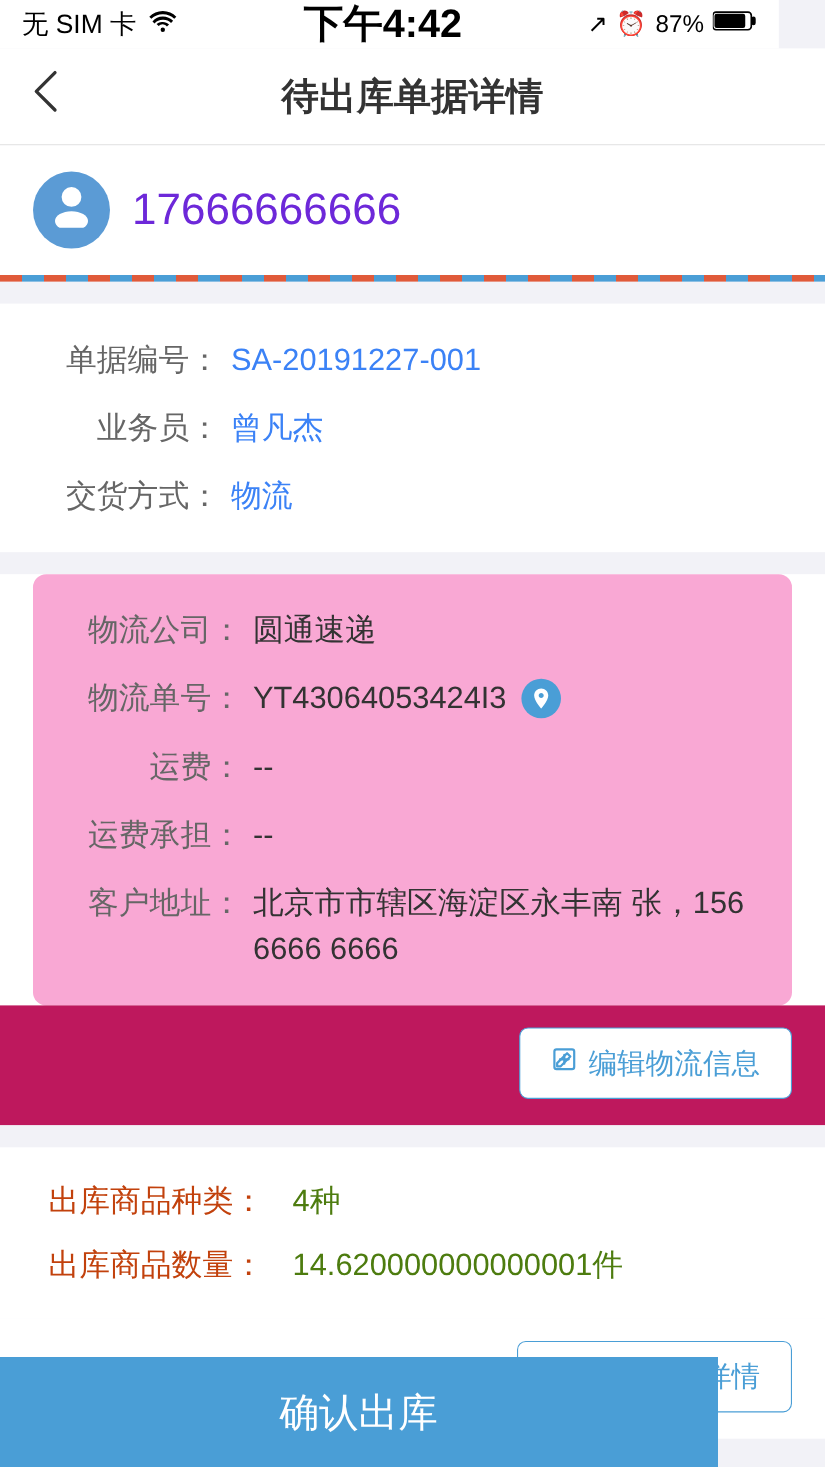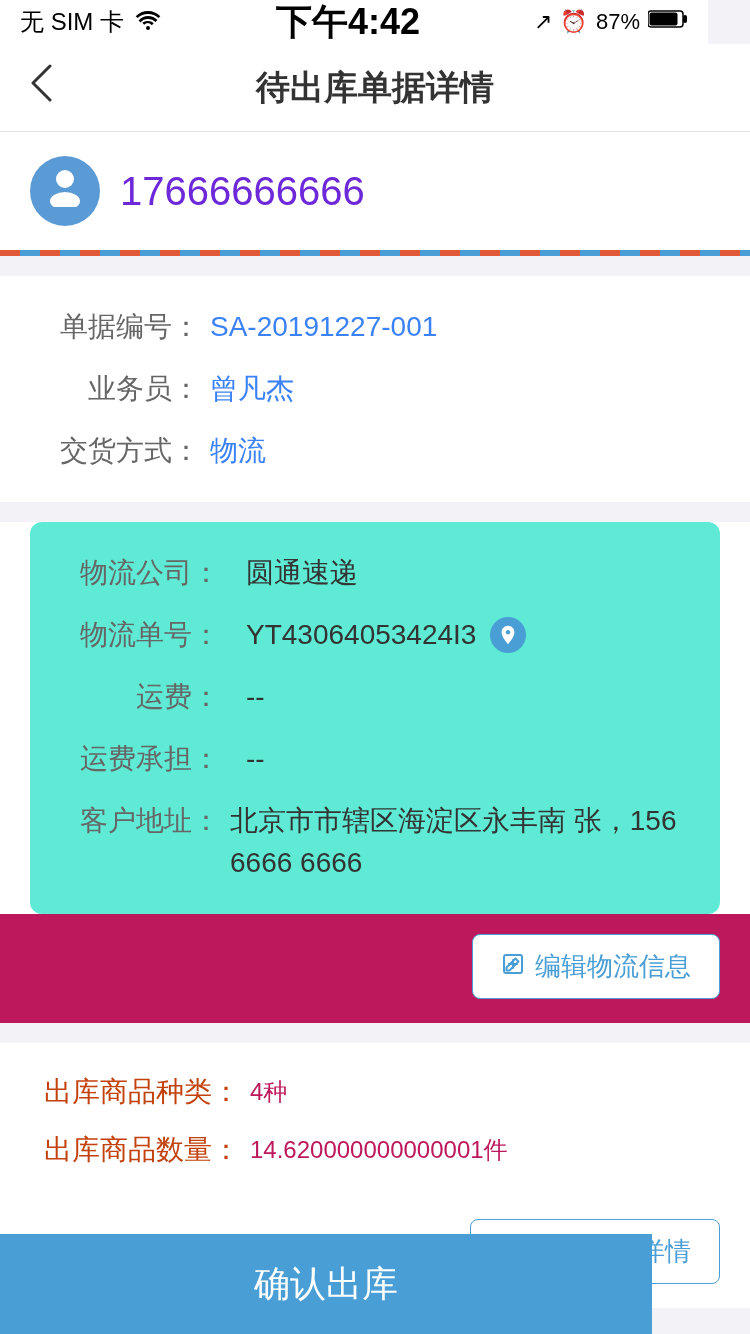--- a/index.html
+++ b/index.html
@@ -115,21 +115,21 @@
     }
     .info-value {
       color: #3b82f6;
       font-size: 28px;
       flex: 1;
       margin-left: 10px;
     }
 
     
     .logistics-card {
-      background: #5eead4;
+      background: #f9a8d4;
       border-radius: 12px;
       padding: 30px;
       margin: 20px 30px 0;
     }
     .logistics-row {
       display: flex;
       align-items: flex-start;
       margin-bottom: 20px;
       line-height: 1.5;
     }
@@ -138,21 +138,21 @@
       color: #666;
       font-size: 28px;
       min-width: 160px;
       text-align: right;
       flex-shrink: 0;
     }
     .logistics-value {
       color: #333;
       font-size: 28px;
       flex: 1;
-      margin-left: 26px;
+      margin-left: 10px;
       display: flex;
       align-items: center;
       gap: 14px;
     }
     .location-icon {
       width: 36px;
       height: 36px;
       background: #4a9ed6;
       border-radius: 50%;
       display: inline-flex;
@@ -203,23 +203,23 @@
     }
     .goods-row:last-child { margin-bottom: 0; }
     .goods-label {
       color: #c2410c;
       font-size: 28px;
       min-width: 200px;
       text-align: right;
       flex-shrink: 0;
     }
     .goods-value {
-      color: #be185d;
-      font-size: 24px;
-      margin-left: 10px;
+      color: #4d7c0f;
+      font-size: 28px;
+      margin-left: 26px;
     }
 
     
     .view-btn-row {
       display: flex;
       justify-content: flex-end;
       padding: 20px 30px 24px;
       background: #fff;
     }
     .view-btn {

